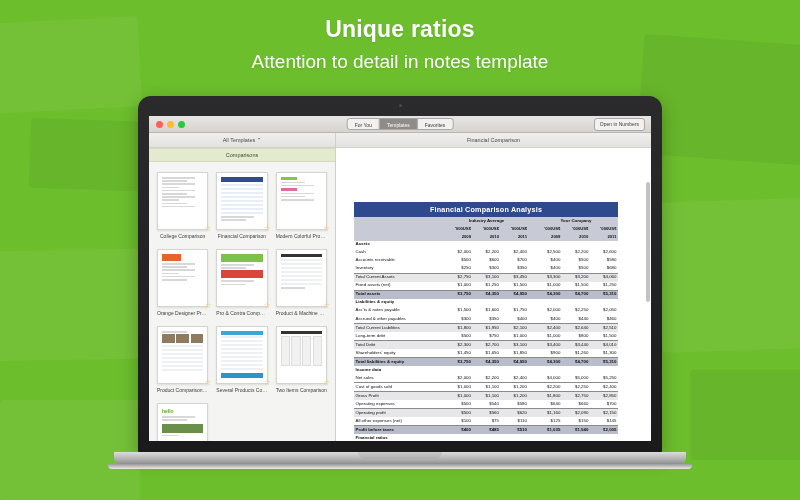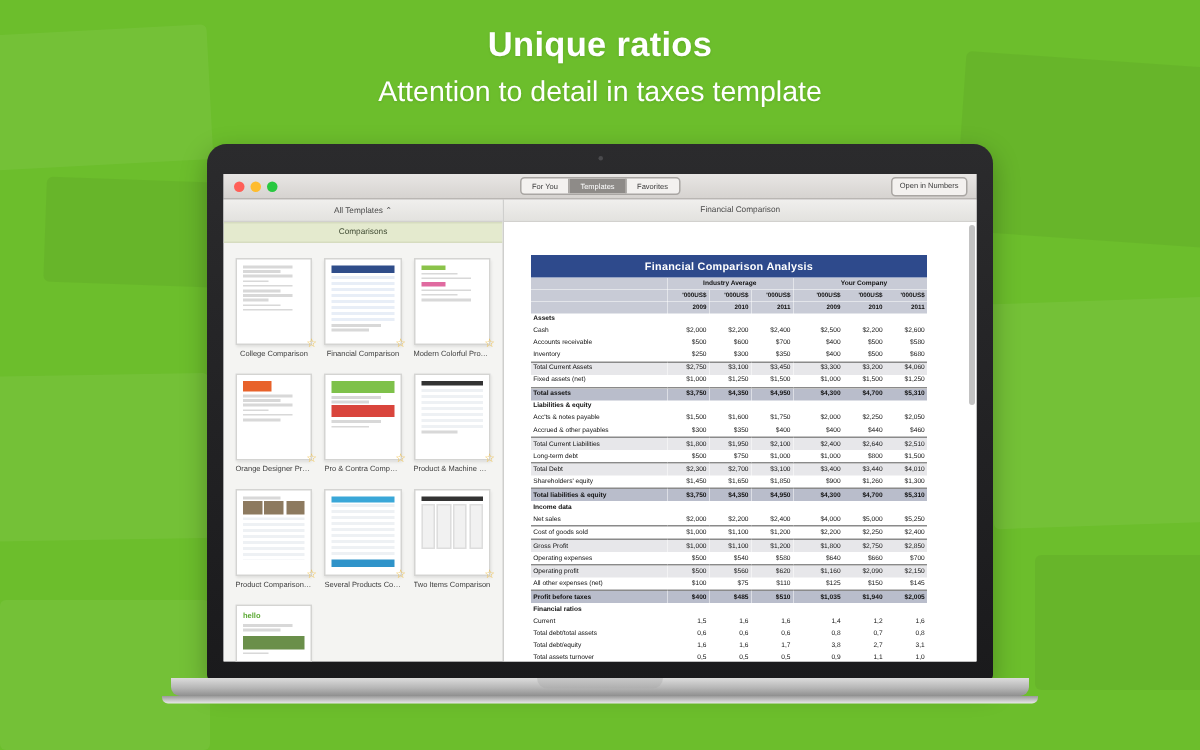--- a/index.html
+++ b/index.html
@@ -128,21 +128,21 @@
   .mini .cyan-foot { height:5px; background:#2f93c9; margin-top:1px; }
   .mini .grid-rows { background:repeating-linear-gradient(180deg,#eef1f4 0 2px,#fff 2px 4px); height:28px; }
   .mini .photo-row { display:flex; gap:1.5px; margin-bottom:2px; }
   .mini .photo-row i { flex:1; height:9px; background:#8d7a5f; display:block; }
   .mini .dark-head { height:3px; background:#333; margin-bottom:2px; }
   .mini .hello { font-size:5px; font-weight:bold; color:#5aa832; margin-bottom:2px; }
   .mini .tbl-cols { display:flex; gap:1.5px; height:30px; }
   .mini .tbl-cols i { flex:1; background:#f1f1f1; border:.5px solid #ddd; display:block; }
 
   
-  .main { flex:1; background:#fff; display:flex; flex-direction:column; }
+  .main { flex:1; background:#fff; display:flex; flex-direction:column;gap:32px; }
   .main-head {
     height:15px; background:linear-gradient(180deg,#f0efed,#e3e2df);
     border-bottom:1px solid #d2d1ce;
     font-size:5.5px; color:#4b4b4b; display:flex; align-items:center; justify-content:center;
   }
   .main-scroll { flex:1; position:relative; overflow:hidden; background:#fff; }
   .vscroll { position:absolute; right:1px; top:2px; width:4px; height:120px;
              background:#c3c3c3; border-radius:2px; }
 
   
@@ -173,21 +173,21 @@
   <div class="bg-blob" style="left:-10px;top:20px;width:150px;height:90px;transform:rotate(-3deg);"></div>
   <div class="bg-blob dark" style="left:30px;top:120px;width:130px;height:70px;transform:rotate(2deg);"></div>
   <div class="bg-blob" style="left:-20px;top:250px;width:160px;height:110px;transform:rotate(-1deg);"></div>
   <div class="bg-blob dark" style="left:640px;top:40px;width:180px;height:120px;transform:rotate(4deg);"></div>
   <div class="bg-blob" style="left:660px;top:200px;width:170px;height:150px;transform:rotate(-2deg);"></div>
   <div class="bg-blob dark" style="left:690px;top:370px;width:120px;height:90px;"></div>
   <div class="bg-blob" style="left:0px;top:400px;width:140px;height:100px;"></div>
 
   <div class="headline-wrap">
     <div class="headline">Unique ratios</div>
-    <div class="subheadline">Attention to detail in taxes template</div>
+    <div class="subheadline">Attention to detail in notes template</div>
   </div>
 
   <div id="laptop">
     <div class="lid">
       <div class="camera"></div>
 
       <div class="screen">
 
         <div class="titlebar">
           <div class="traffic">

